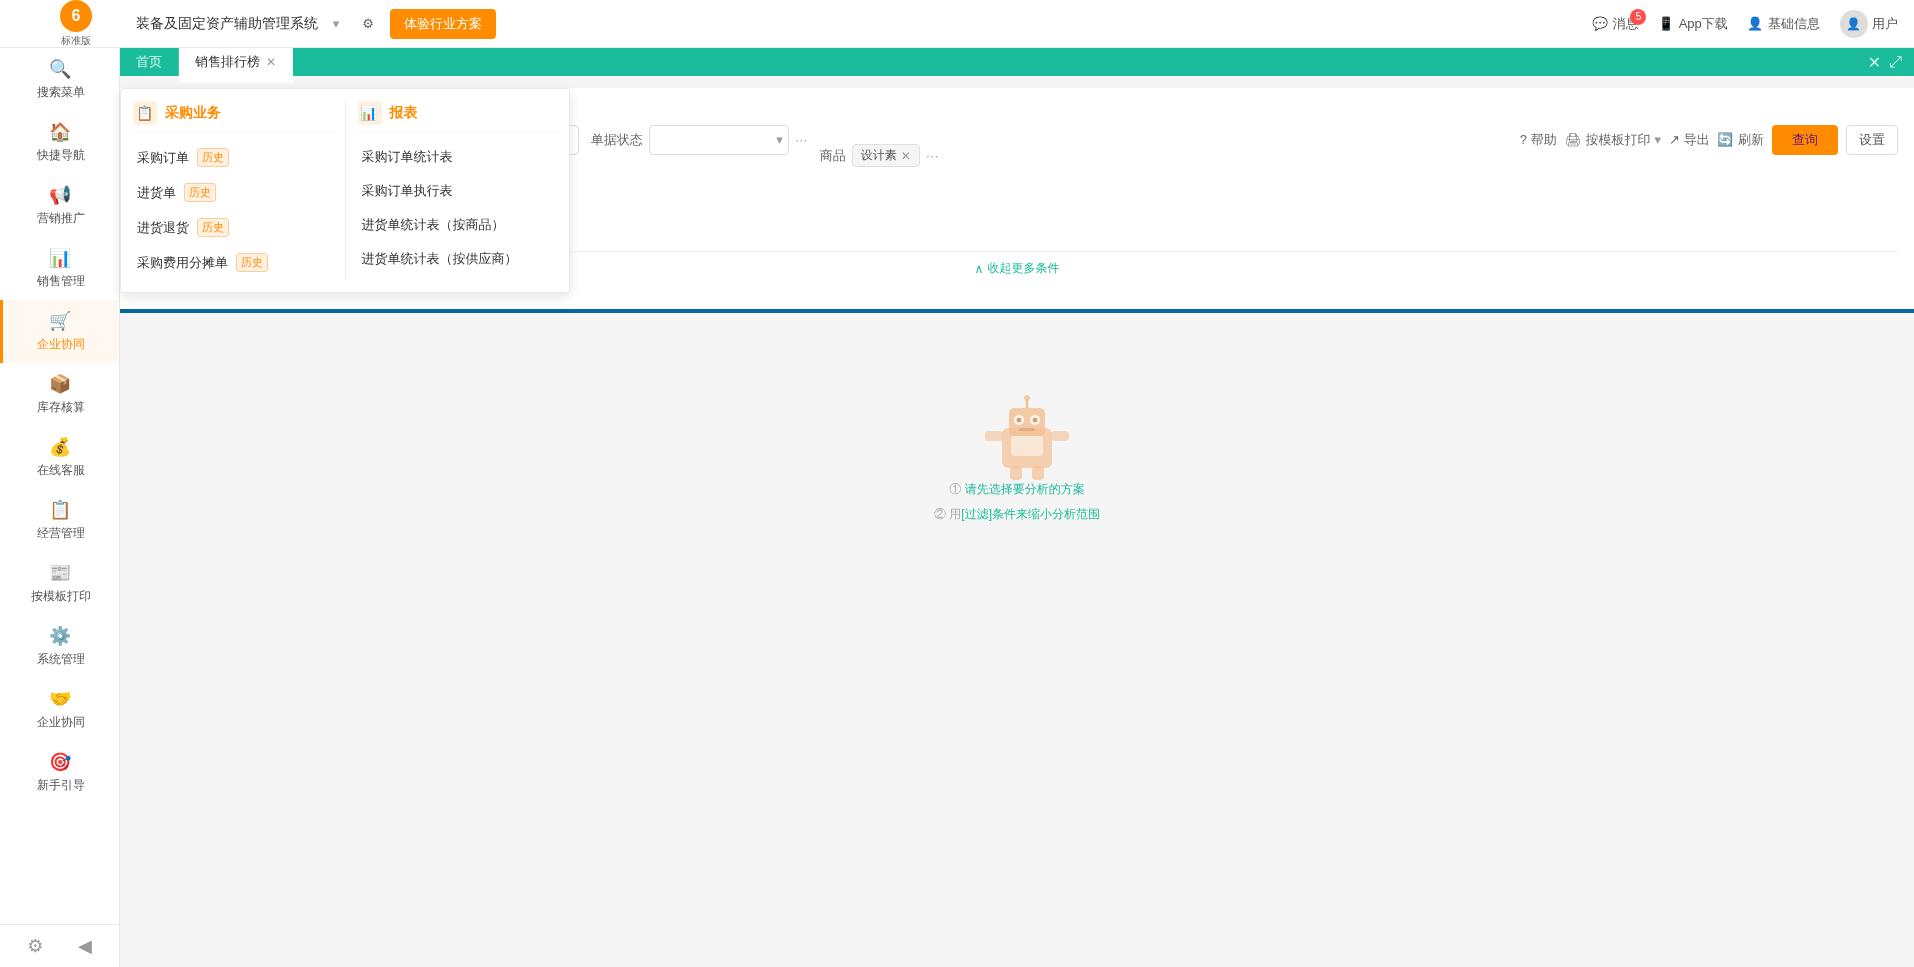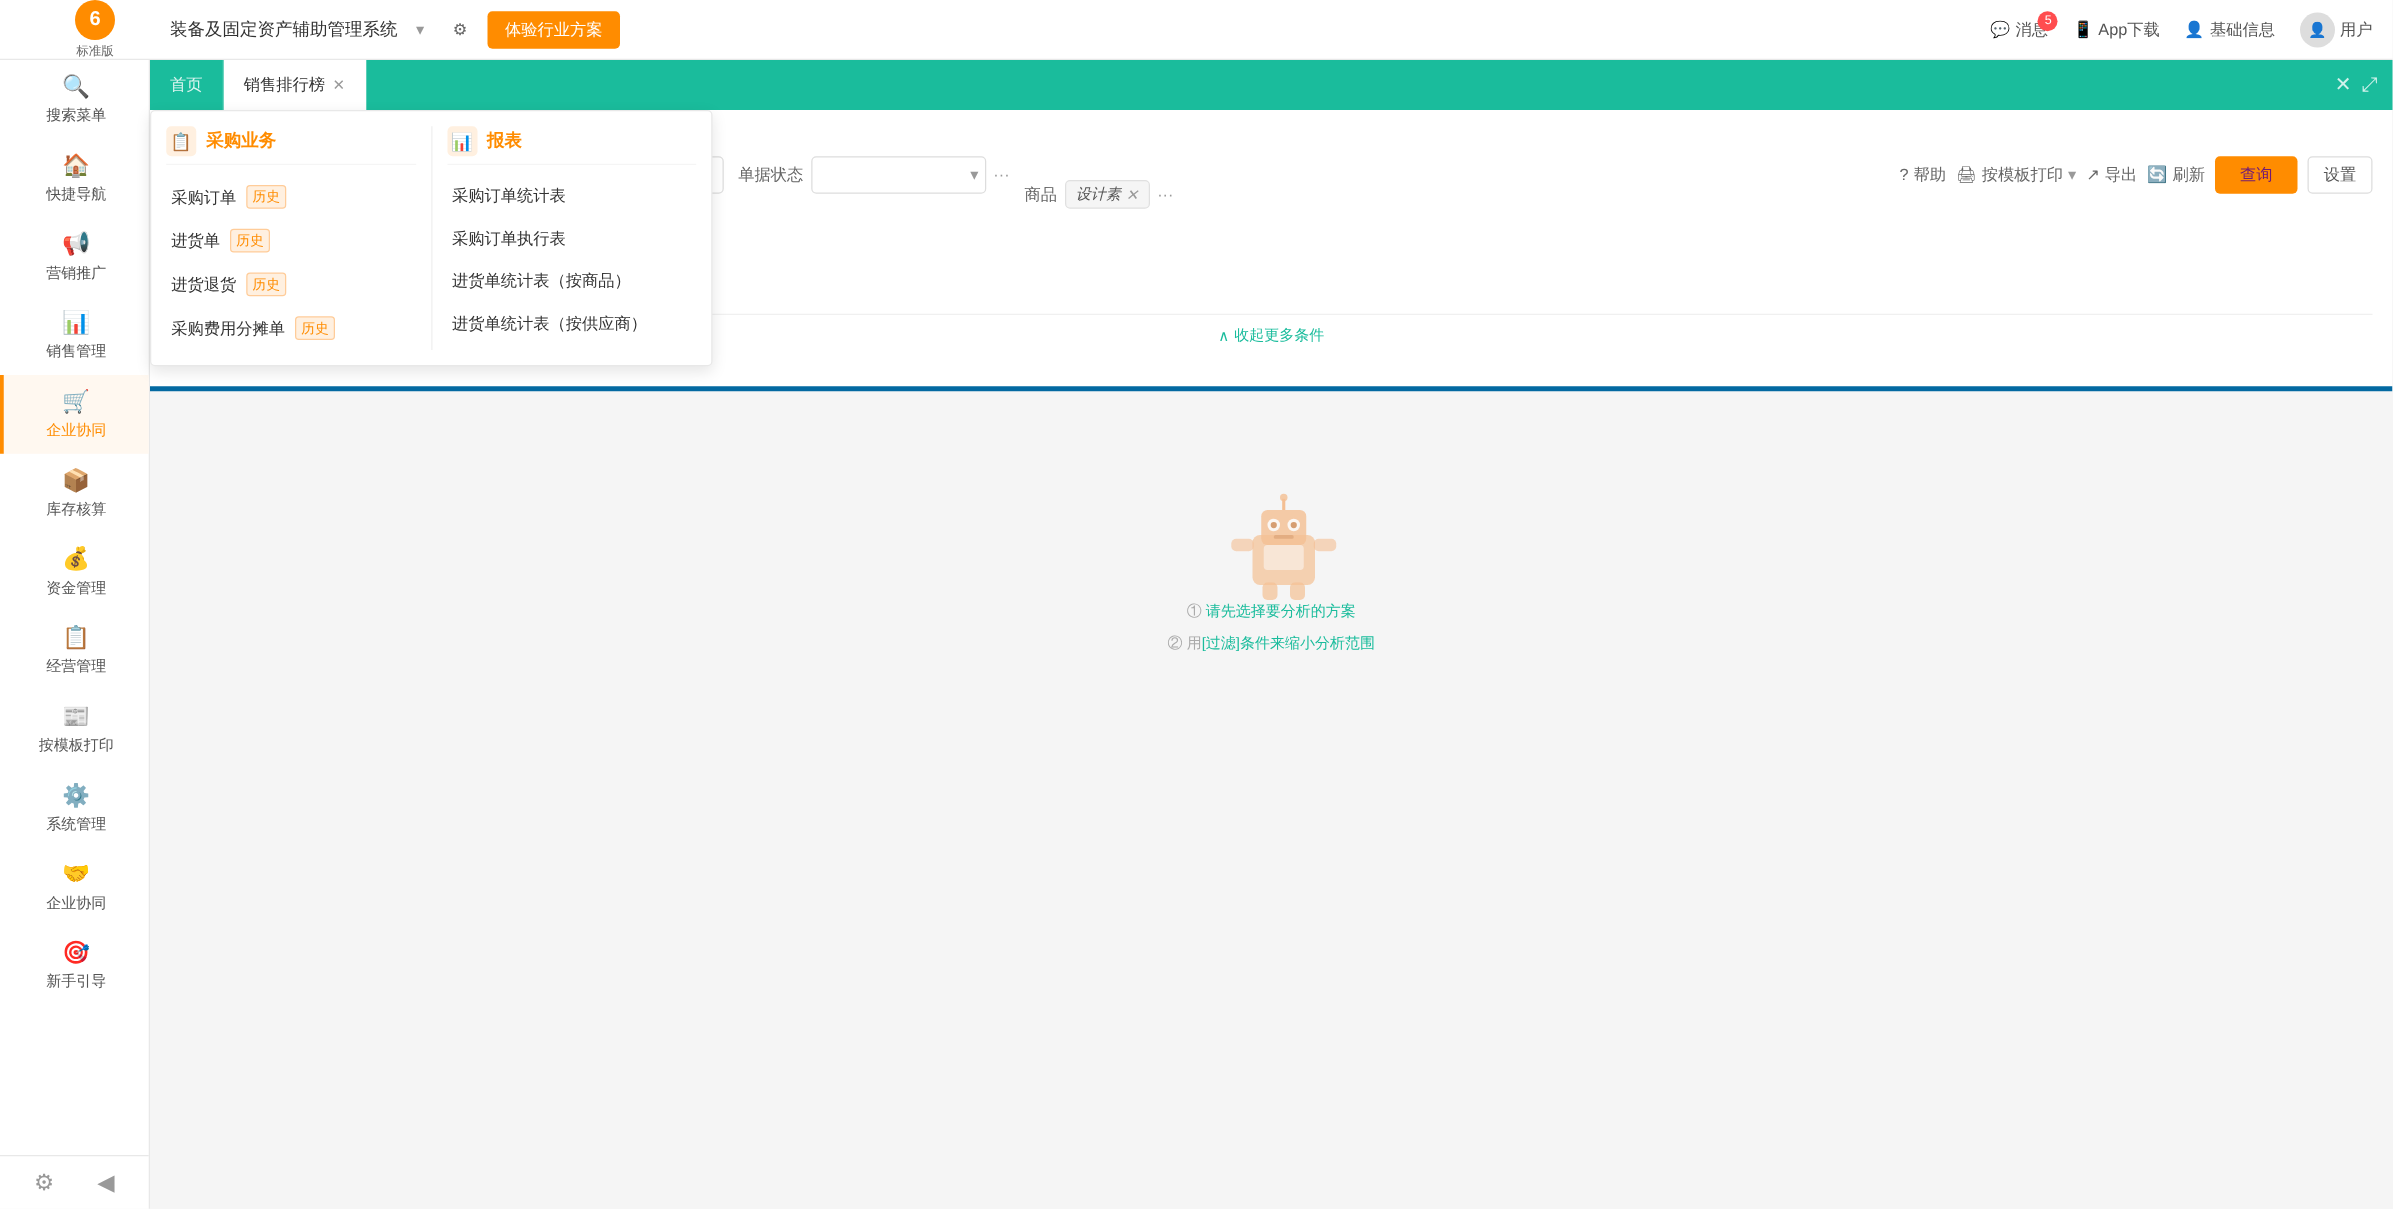--- a/index.html
+++ b/index.html
@@ -131,21 +131,21 @@
       align-items: center;
       justify-content: space-around;
       padding: 10px;
       border-top: 1px solid #e8e8e8;
     }
 
     
     .tab-bar {
       position: fixed;
       top: 48px; left: 120px; right: 0;
-      height: 40px;
+      height: 28px;
       background: #1abc9c;
       display: flex;
       align-items: center;
       z-index: 98;
     }
     .tab {
       height: 40px;
       padding: 0 16px;
       display: flex;
       align-items: center;
@@ -249,21 +249,20 @@
     .tag-item {
       display: flex;
       align-items: center;
       gap: 4px;
       background: #f5f5f5;
       border: 1px solid #e0e0e0;
       border-radius: 4px;
       padding: 2px 8px;
       font-size: 12px;
       color: #555;
-      font-style: italic;
     }
     .tag-close { cursor: pointer; color: #999; }
     .toolbar-right {
       margin-left: auto;
       display: flex;
       align-items: center;
       gap: 8px;
     }
     .toolbar-btn {
       display: flex; align-items: center; gap: 4px;
@@ -432,21 +431,21 @@
   <div class="sidebar-item active">
     <span class="icon">🛒</span>
     <span>企业协同</span>
   </div>
   <div class="sidebar-item">
     <span class="icon">📦</span>
     <span>库存核算</span>
   </div>
   <div class="sidebar-item">
     <span class="icon">💰</span>
-    <span>资金管理</span>
+    <span>在线客服</span>
   </div>
   <div class="sidebar-item">
     <span class="icon">📋</span>
     <span>经营管理</span>
   </div>
   <div class="sidebar-item">
     <span class="icon">📰</span>
     <span>按模板打印</span>
   </div>
   <div class="sidebar-item">

